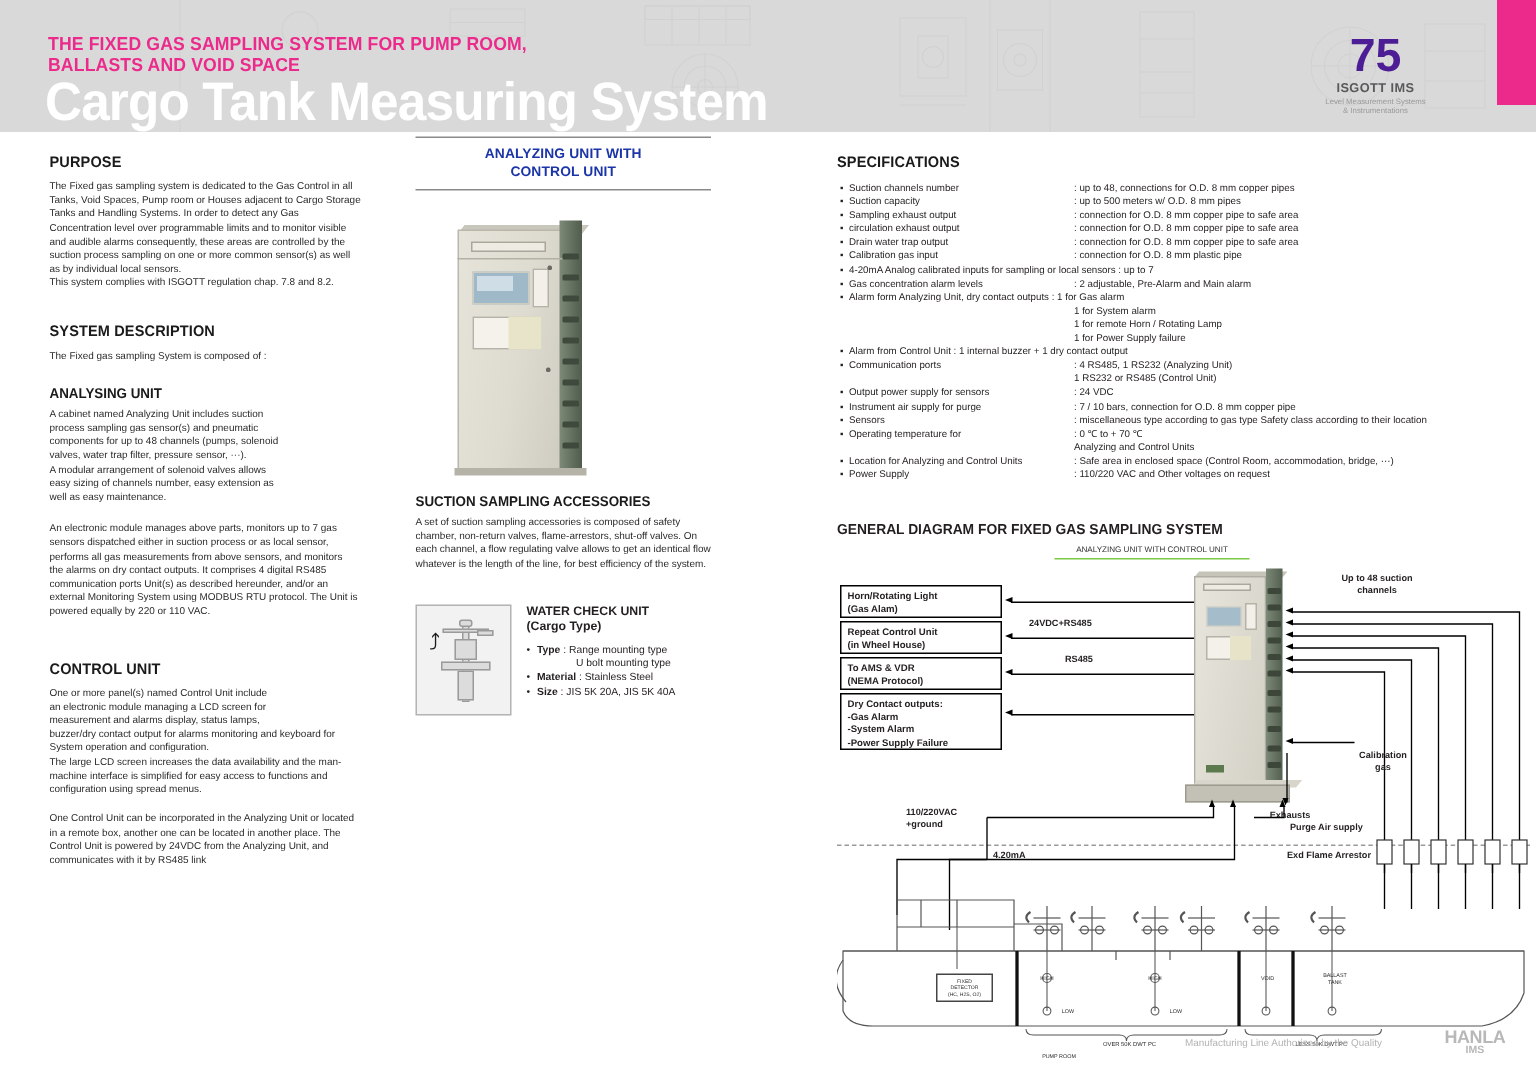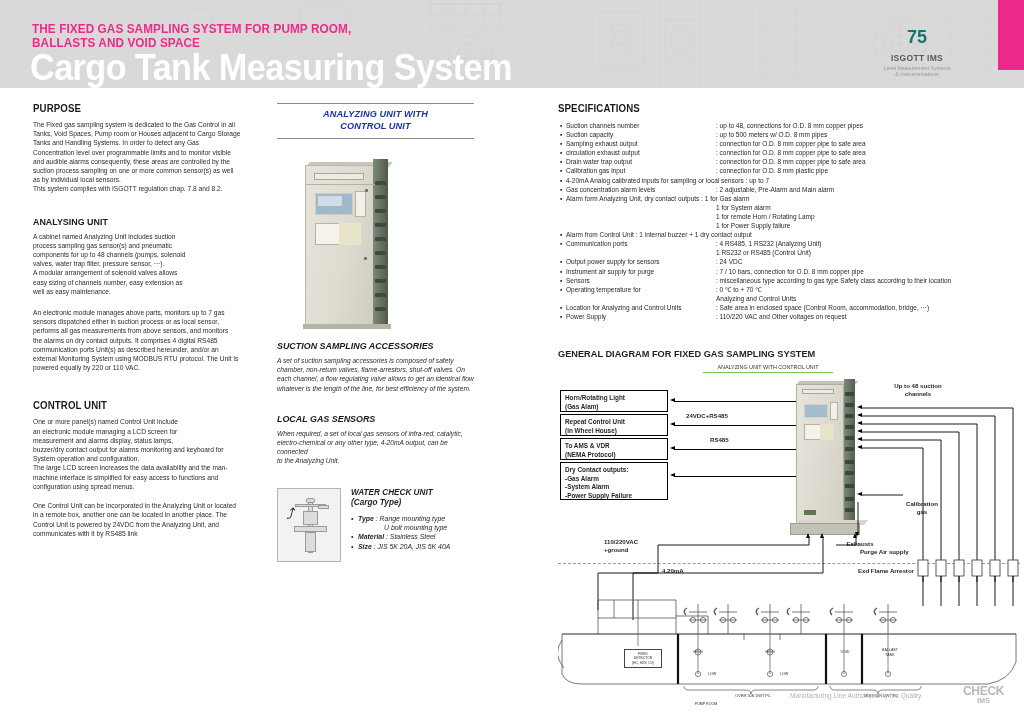--- a/index.html
+++ b/index.html
@@ -43,21 +43,21 @@
     font-size: 36px; font-weight: bold;
     letter-spacing: -0.6px;
     line-height: 36px;
     transform: scaleX(0.95); transform-origin: left top;
   }
   .pagenum {
     position: absolute; right: 52px; top: 24px;
     text-align: center; width: 110px;
   }
   .pagenum .num {
-    color: #0f766e; font-size: 18px; font-weight: bold; line-height: 26px;
+    color: #4c1d95; font-size: 31px; font-weight: bold; line-height: 26px;
   }
   .pagenum .brand {
     color: #58595b; font-size: 8.5px; font-weight: bold; letter-spacing: 0.3px;
     margin-top: 3px;
   }
   .pagenum .tag {
     color: #9a9a9a; font-size: 5.2px; line-height: 6.4px; margin-top: 1.5px;
     white-space: pre-line;
   }
 
@@ -78,21 +78,21 @@
 
   
   .col-left { position: absolute; left: 33px; top: 103px; width: 228px; }
   .blk { margin-bottom: 0; }
   #purpose-block { margin-bottom: 22px; }
   #sysdesc-block { margin-bottom: 14px; }
   #analysing-block { margin-bottom: 12px; }
   #analysing-extra { margin-bottom: 28px; }
 
   
-  .col-mid { position: absolute; left: 277px; top: 103px; width: 197px; font-style: italic; }
+  .col-mid { position: absolute; left: 277px; top: 91px; width: 197px; }
   .blue-head {
     border-top: 1.1px solid #8a8a8a;
     border-bottom: 1.1px solid #8a8a8a;
     padding: 5px 0 6px;
     text-align: center;
     color: #1b35a8;
     font-size: 9.2px; font-weight: bold; line-height: 11.5px;
     white-space: pre-line;
     letter-spacing: 0.1px;
   }
@@ -345,20 +345,24 @@
     <div class="body-t">The Fixed gas sampling system is dedicated to the Gas Control in all
 Tanks, Void Spaces, Pump room or Houses adjacent to Cargo Storage
 Tanks and Handling Systems. In order to detect any Gas
 Concentration level over programmable limits and to monitor visible
 and audible alarms consequently, these areas are controlled by the
 suction process sampling on one or more common sensor(s) as well
 as by individual local sensors.
 This system complies with ISGOTT regulation chap. 7.8 and 8.2.</div>
   </div>
 
+  <div class="blk" id="sysdesc-block">
+    <div class="sec-h">SYSTEM DESCRIPTION</div>
+    <div class="body-t">The Fixed gas sampling System is composed of :</div>
+  </div>
 
   <div class="blk" id="analysing-block">
     <div class="sub-h">ANALYSING UNIT</div>
     <div class="body-t">A cabinet named Analyzing Unit includes suction
 process sampling gas sensor(s) and pneumatic
 components for up to 48 channels (pumps, solenoid
 valves, water trap filter, pressure sensor, ···).
 A modular arrangement of solenoid valves allows
 easy sizing of channels number, easy extension as
 well as easy maintenance.</div>
@@ -423,26 +427,20 @@
   </div>
 
   <div style="margin-top:4px;">
     <div class="sub-h">SUCTION SAMPLING ACCESSORIES</div>
     <div class="body-t">A set of suction sampling accessories is composed of safety
 chamber, non-return valves, flame-arrestors, shut-off valves. On
 each channel, a flow regulating valve allows to get an identical flow
 whatever is the length of the line, for best efficiency of the system.</div>
   </div>
 
-  <div style="margin-top:20px;">
-    <div class="sub-h">LOCAL GAS SENSORS</div>
-    <div class="body-t">When required, a set of local gas sensors of infra-red, catalytic,
-electro-chemical or any other type, 4-20mA output, can be connected
-to the Analyzing Unit.</div>
-  </div>
 
   <div style="margin-top:22px;">
     <div class="sc-wrap">
       <div class="sc-photo">
         <div class="wcu wcu-stem"></div>
         <div class="wcu wcu-cross"></div>
         <div class="wcu wcu-knob"></div>
         <div class="wcu wcu-body"></div>
         <div class="wcu wcu-flange"></div>
         <div class="wcu wcu-lower"></div>
@@ -819,15 +817,15 @@
   <div class="tank-lab" style="left:214px; top:312px; width:24px;">LOW</div>
   <div class="tank-lab" style="left:274px; top:290px; width:26px;">VOID</div>
   <div class="tank-lab" style="left:316px; top:288px; width:32px;">BALLAST
 TANK</div>
   <div class="tank-lab" style="left:160px; top:334px; width:70px; font-size:3.9px;">OVER 50K DWT PC</div>
   <div class="tank-lab" style="left:288px; top:334px; width:70px; font-size:3.9px;">LESS 50K DWT PC</div>
 </div>
 
 <div class="footer-note">Manufacturing Line Authorized by the Quality</div>
 <div class="footer-logo">
-  <div class="fl1">CHECK</div>
+  <div class="fl1">HANLA</div>
   <div class="fl2">IMS</div>
 </div>
 
 </body></html>

